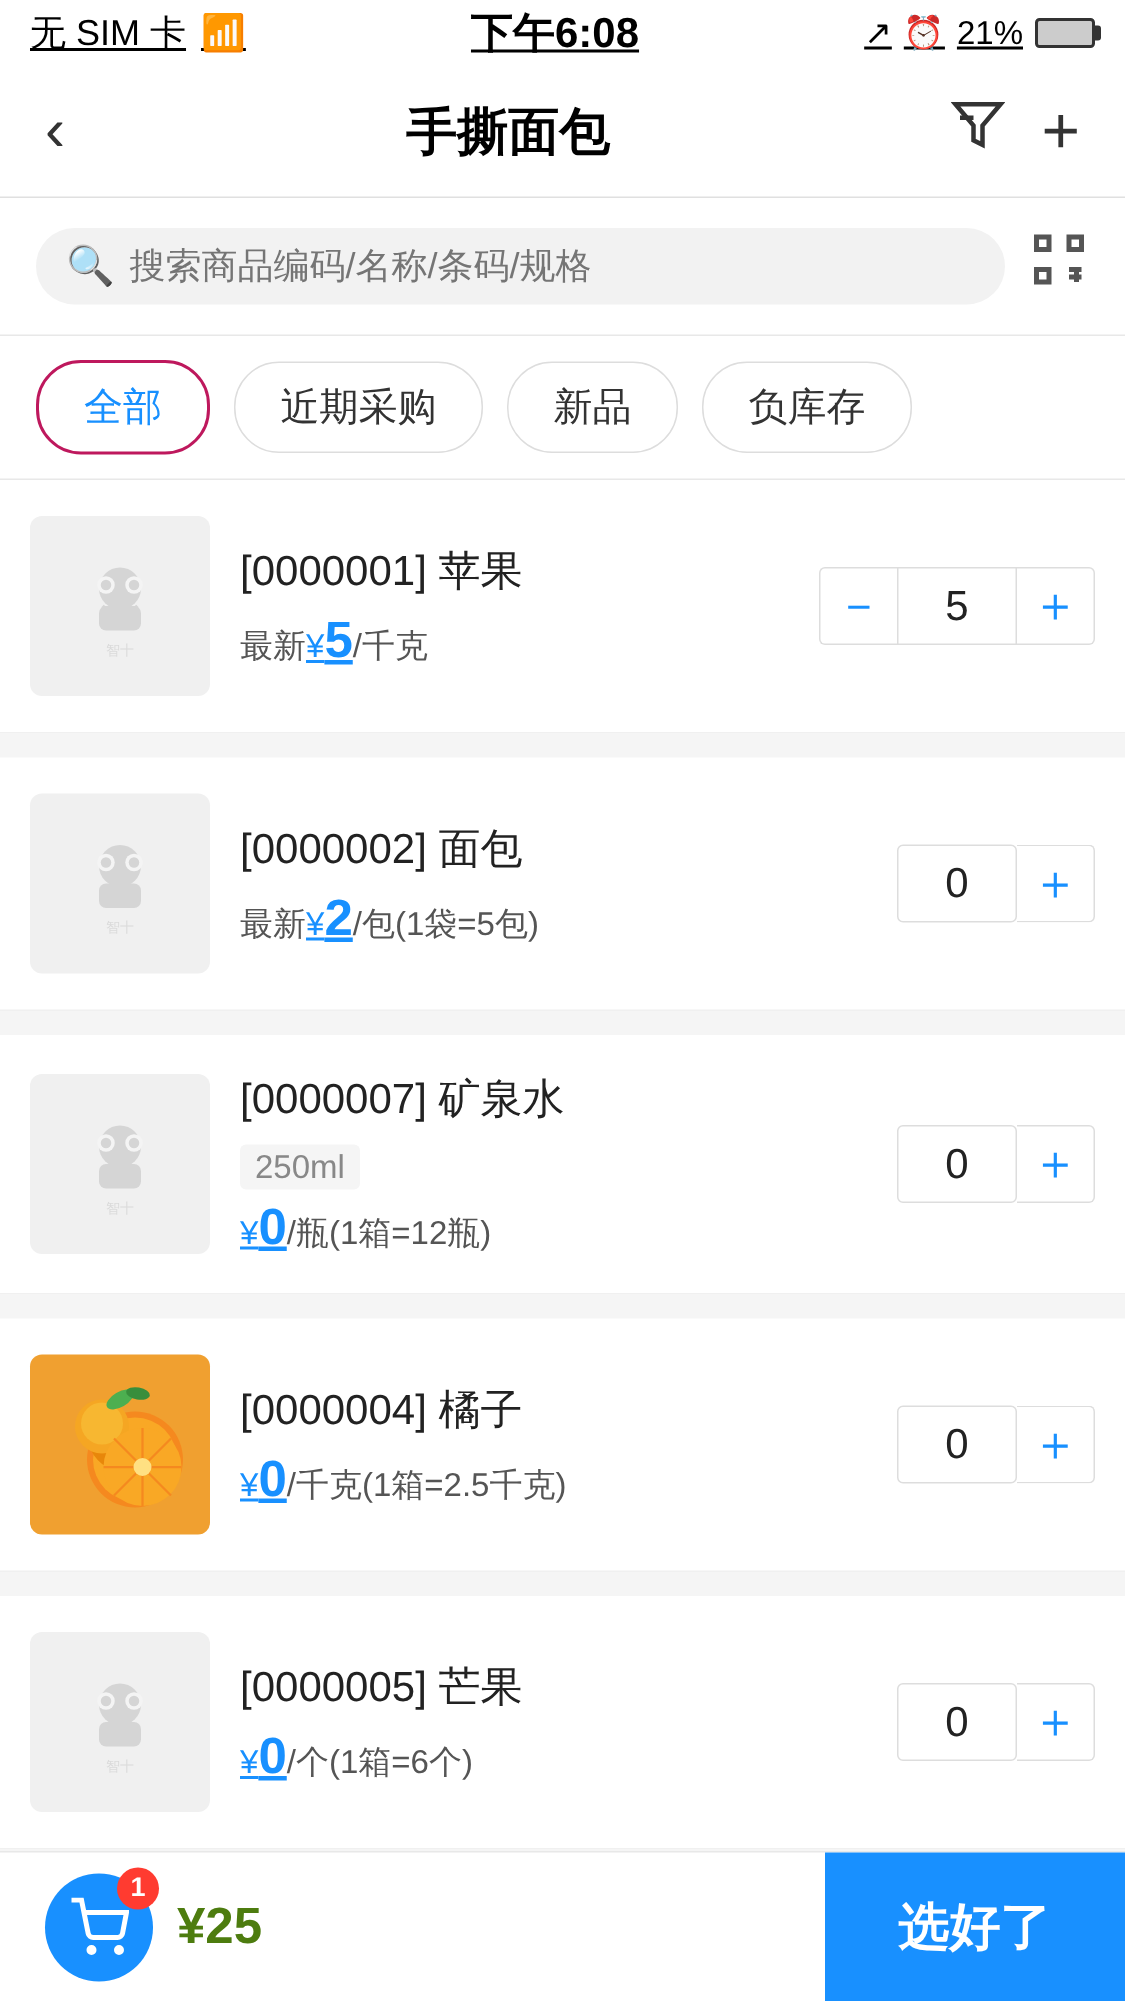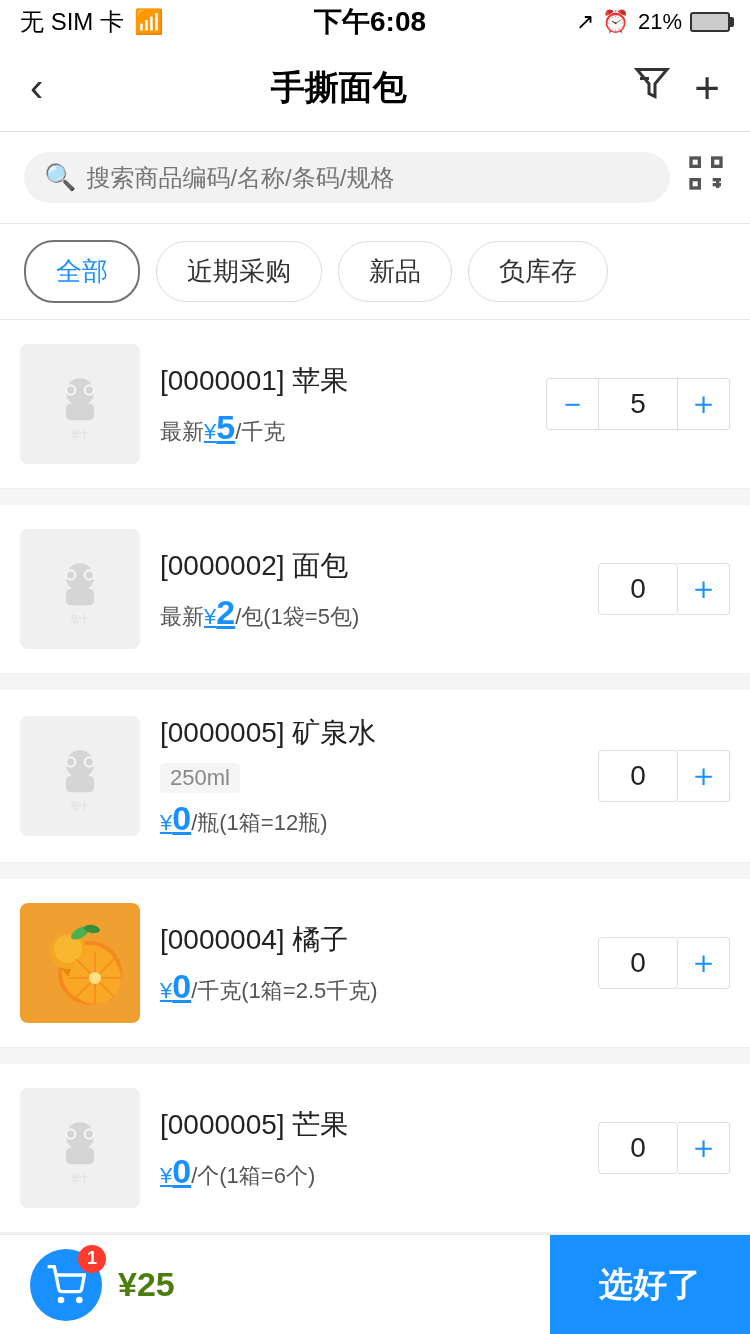--- a/index.html
+++ b/index.html
@@ -16,20 +16,21 @@
     
     .status-bar {
       background: #fff;
       height: 44px;
       display: flex;
       align-items: center;
       justify-content: space-between;
       padding: 0 20px;
       font-size: 24px;
       font-weight: 500;
+      text-decoration: underline;
     }
     .status-left { display: flex; align-items: center; gap: 10px; }
     .status-center { font-size: 28px; font-weight: 600; }
     .status-right { display: flex; align-items: center; gap: 8px; font-size: 22px; }
     .battery-icon {
       display: inline-block;
       width: 40px; height: 20px;
       border: 2px solid #333;
       border-radius: 3px;
       position: relative;
@@ -136,21 +137,21 @@
     .tab-btn {
       padding: 12px 30px;
       border-radius: 30px;
       font-size: 26px;
       border: 1px solid #ddd;
       background: #fff;
       color: #333;
       cursor: pointer;
     }
     .tab-btn.active {
-      border: 2px solid #737373;
+      border: 2px solid #be185d;
       color: #1890ff;
       background: #fff;
     }
 
     
     .product-list {
       background: #f5f5f5;
     }
 
     .product-item {
@@ -470,21 +471,21 @@
           <circle cx="22" cy="18" r="5" fill="#fff"></circle>
           <circle cx="38" cy="18" r="5" fill="#fff"></circle>
           <circle cx="22" cy="18" r="3"></circle>
           <circle cx="38" cy="18" r="3"></circle>
           <rect x="18" y="30" width="24" height="14" rx="4"></rect>
           <text x="30" y="58" text-anchor="middle" font-size="8" fill="#aaa">智十</text>
         </svg>
       </div>
     </div>
     <div class="product-info">
-      <div class="product-name">[0000005] 矿泉水</div>
+      <div class="product-name">[0000007] 矿泉水</div>
       <div class="product-spec">250ml</div>
       <div class="product-price">
         <span class="price-yuan">¥</span>
         <span class="price-num">0</span>
         <span class="price-unit">/瓶(1箱=12瓶)</span>
       </div>
     </div>
     <div class="qty-control">
       <input class="qty-input" type="text" value="0" style="border-radius: 4px; width: 80px;">
       <button class="qty-btn" style="border-left:none; border-radius:0 4px 4px 0;">＋</button>

